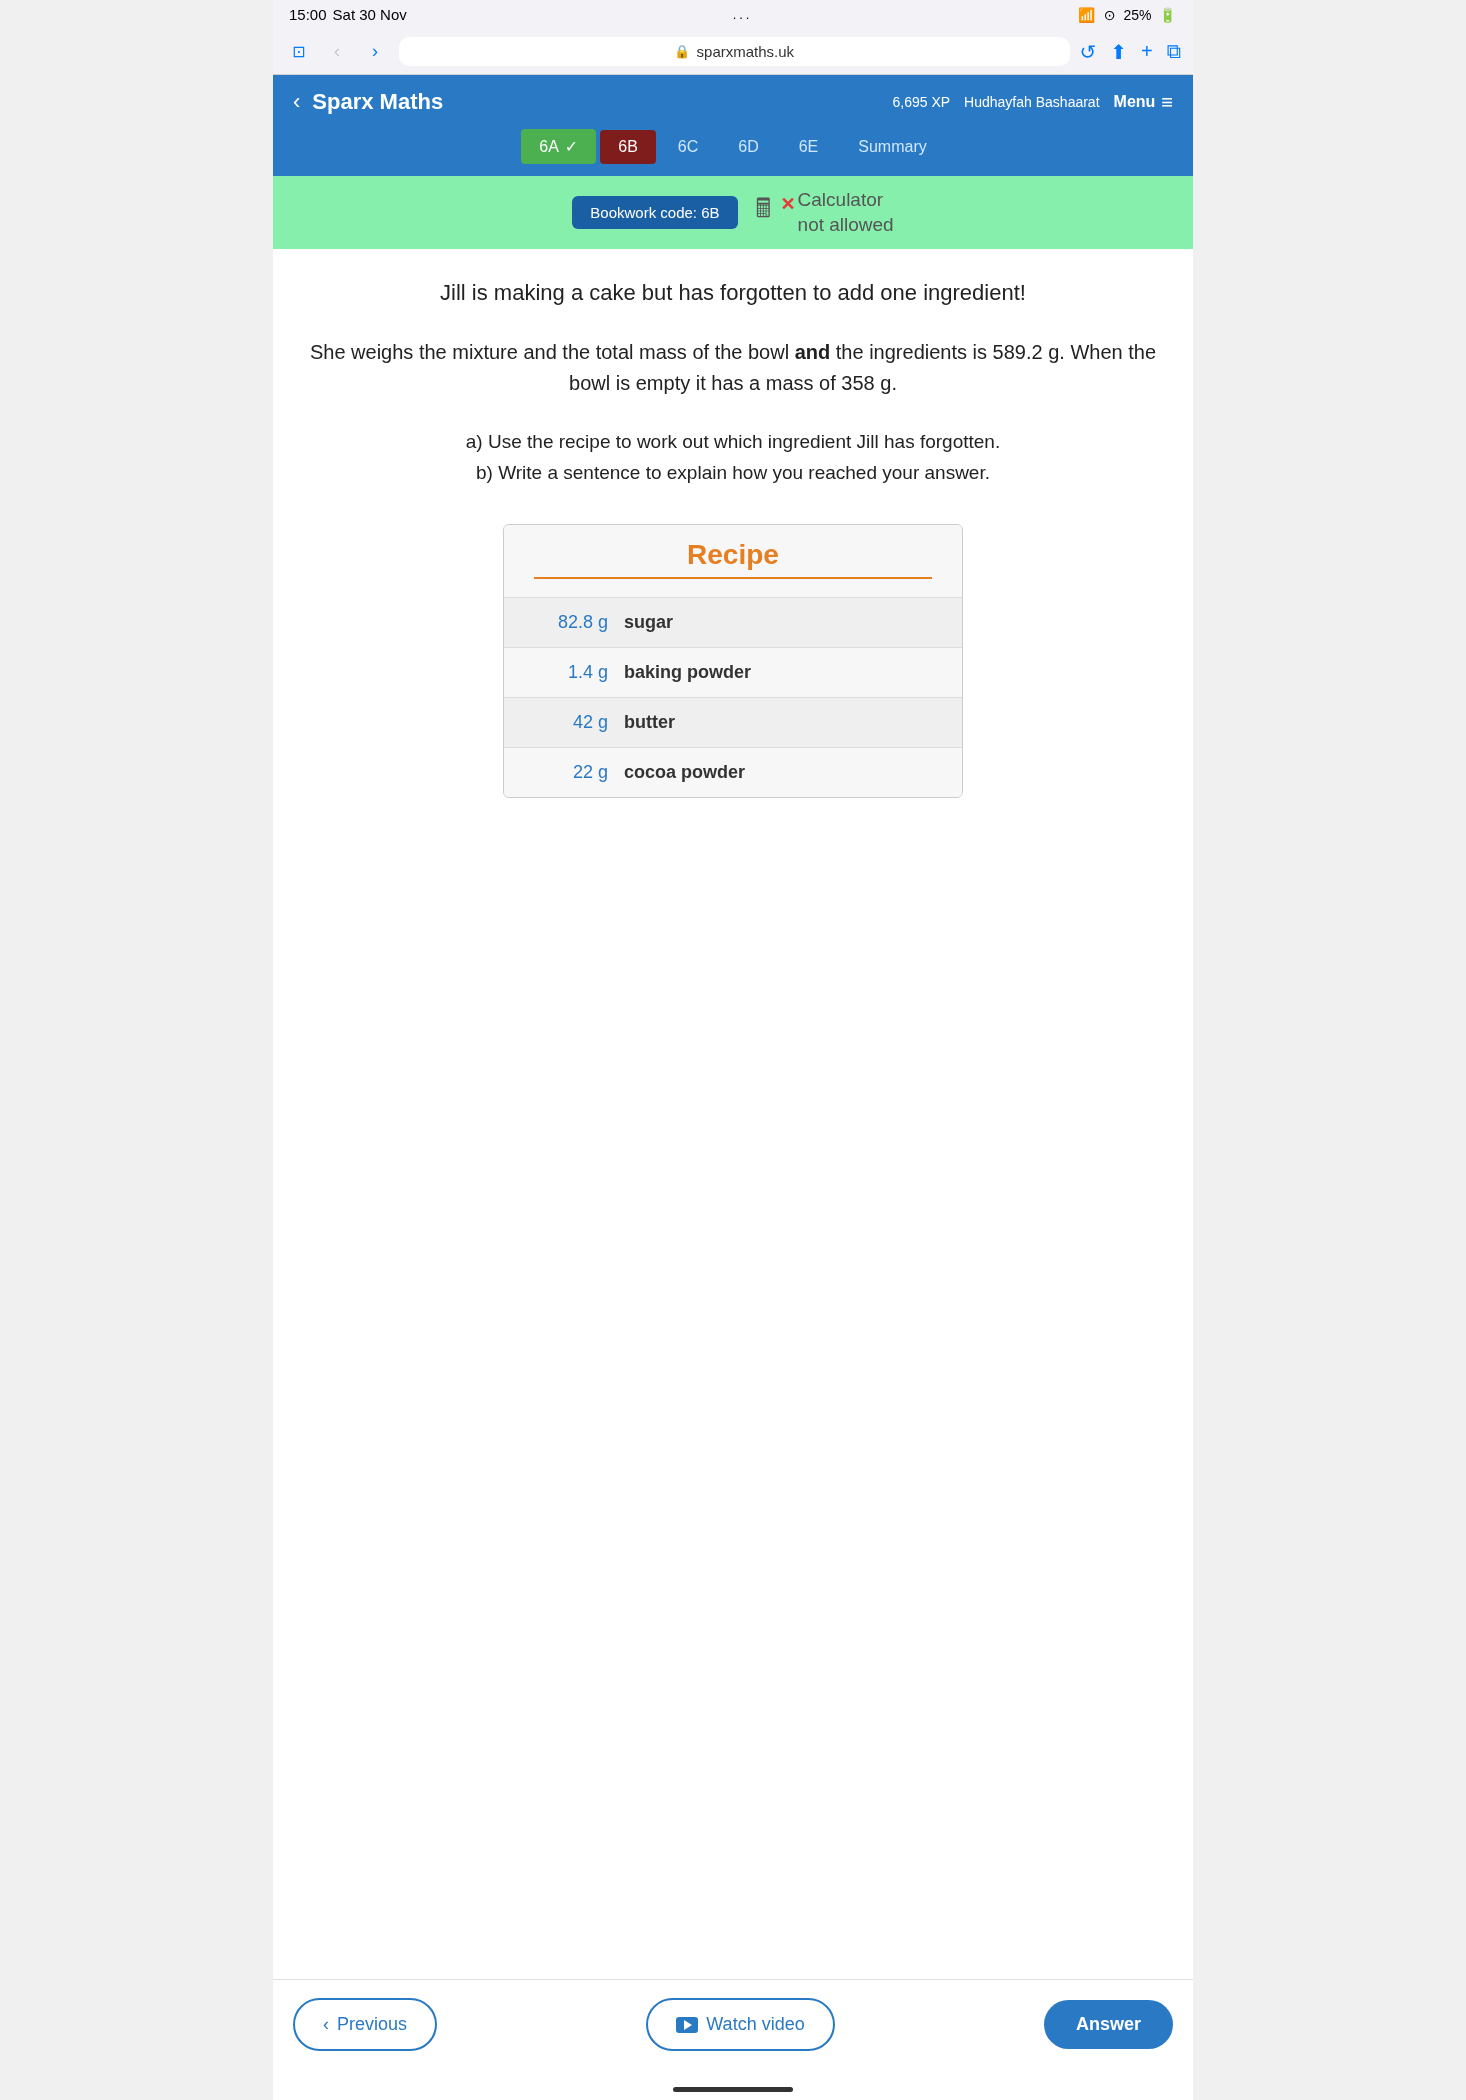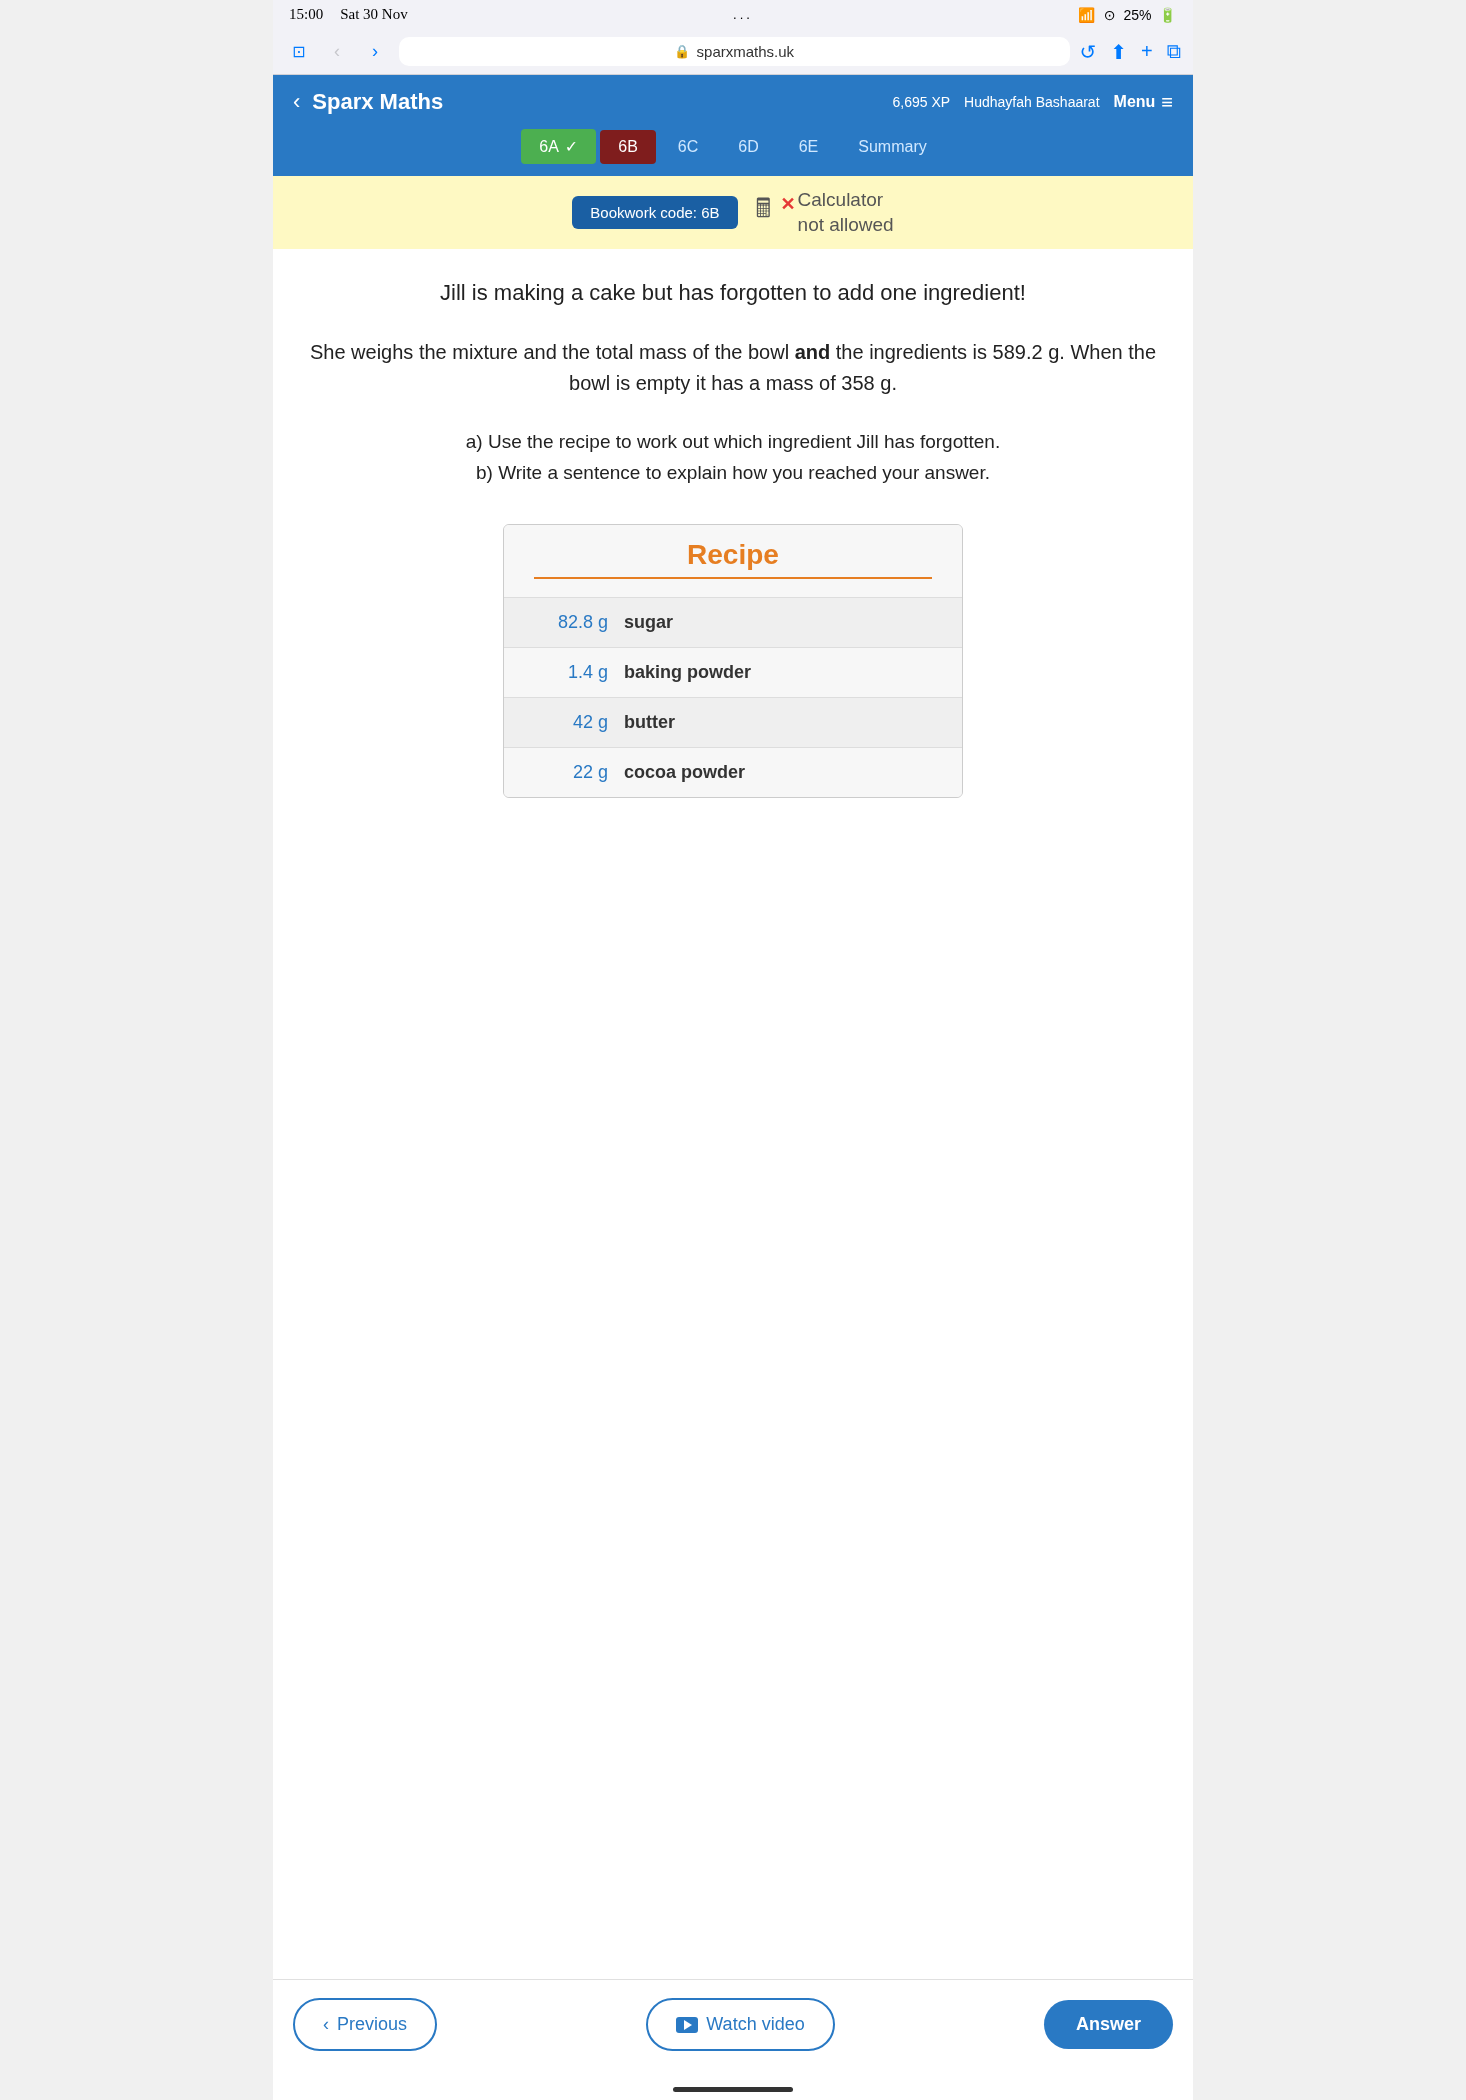--- a/index.html
+++ b/index.html
@@ -18,21 +18,21 @@
     
     .status-bar {
       background: #f2f2f7;
       display: flex;
       justify-content: space-between;
       align-items: center;
       padding: 6px 16px;
       font-size: 15px;
       font-weight: 500;
     }
-    .status-left { display: flex; gap: 17px; align-items: flex-start; font-family: Liberation Serif, serif; }
+    .status-left { display: flex; gap: 6px; align-items: flex-start; }
     .status-right { display: flex; gap: 8px; align-items: center; font-size: 14px; }
 
     
     .browser-bar {
       background: #f2f2f7;
       padding: 8px 12px;
       display: flex;
       align-items: center;
       gap: 10px;
       border-bottom: 1px solid #d1d1d6;
@@ -128,21 +128,21 @@
     .tab.inactive { color: #d0e8ff; }
     .tab.summary { color: #d0e8ff; }
 
     
     .meta-row {
       display: flex;
       align-items: center;
       justify-content: center;
       gap: 18px;
       padding: 12px 20px;
-      background: #fef9c3;
+      background: #86efac;
     }
     .bookwork-code {
       background: #1a5fa3;
       color: white;
       padding: 8px 18px;
       border-radius: 6px;
       font-size: 15px;
       font-weight: 500;
     }
     .calculator-badge {

